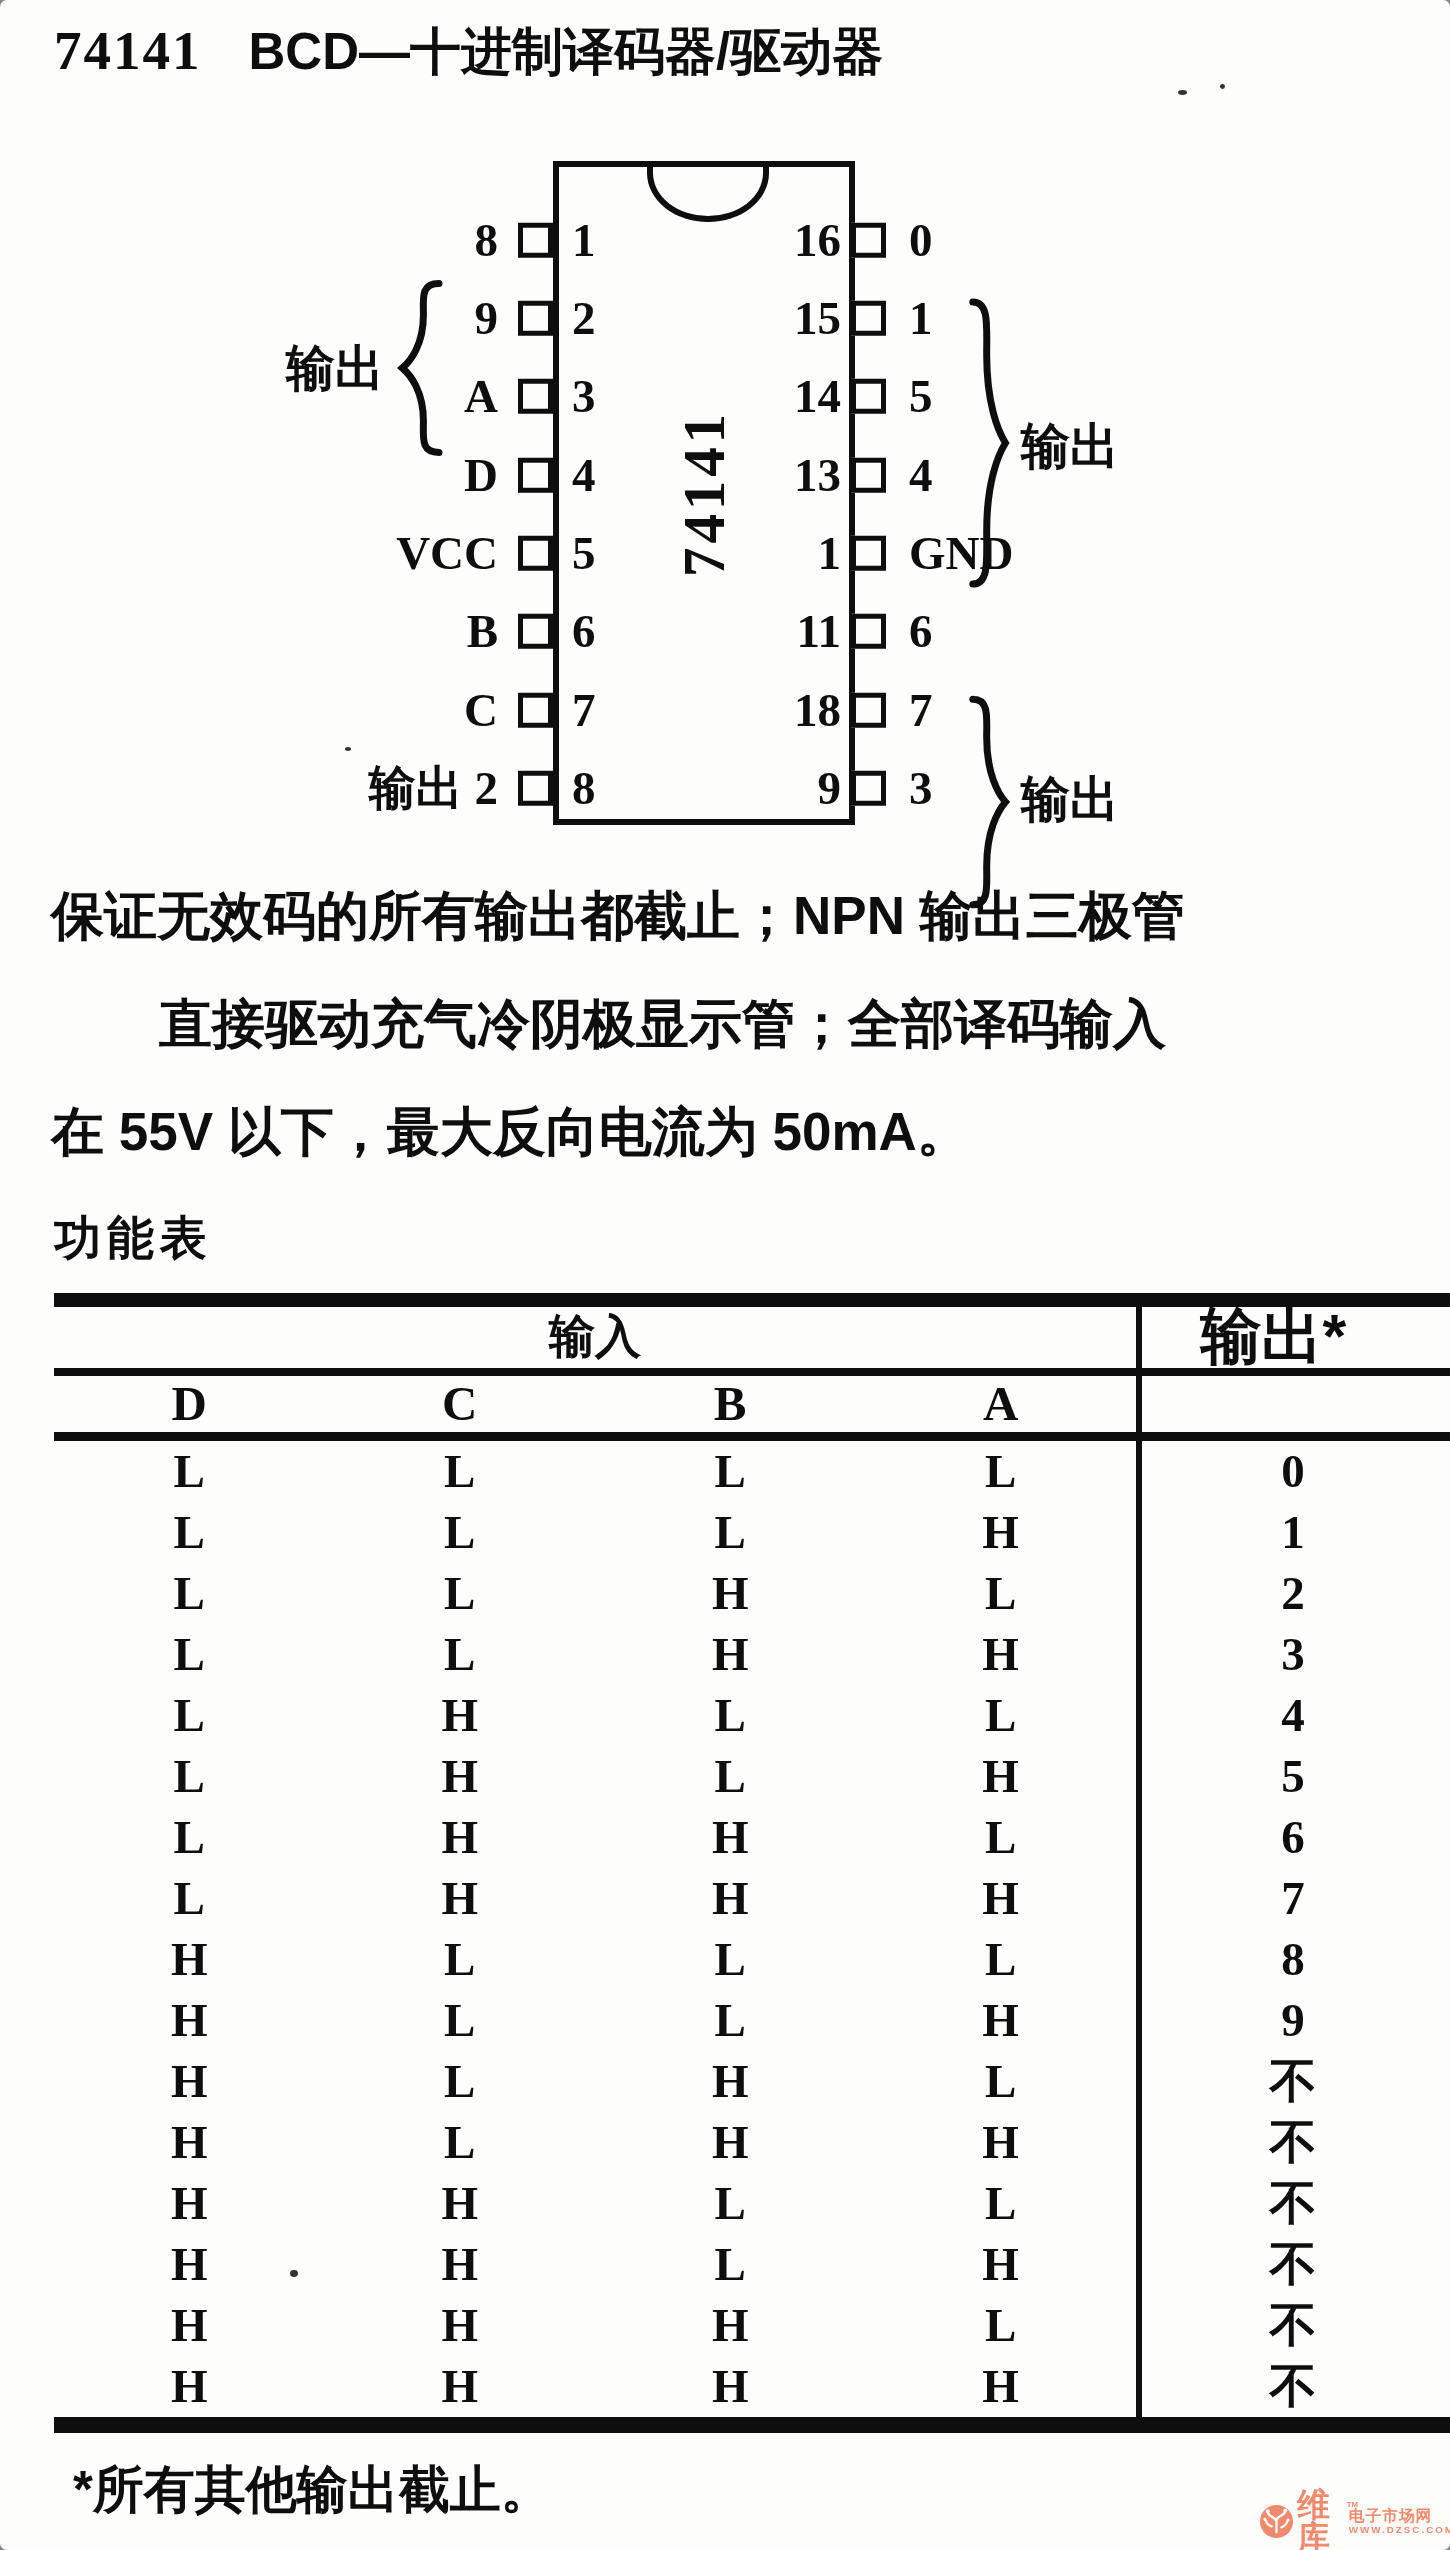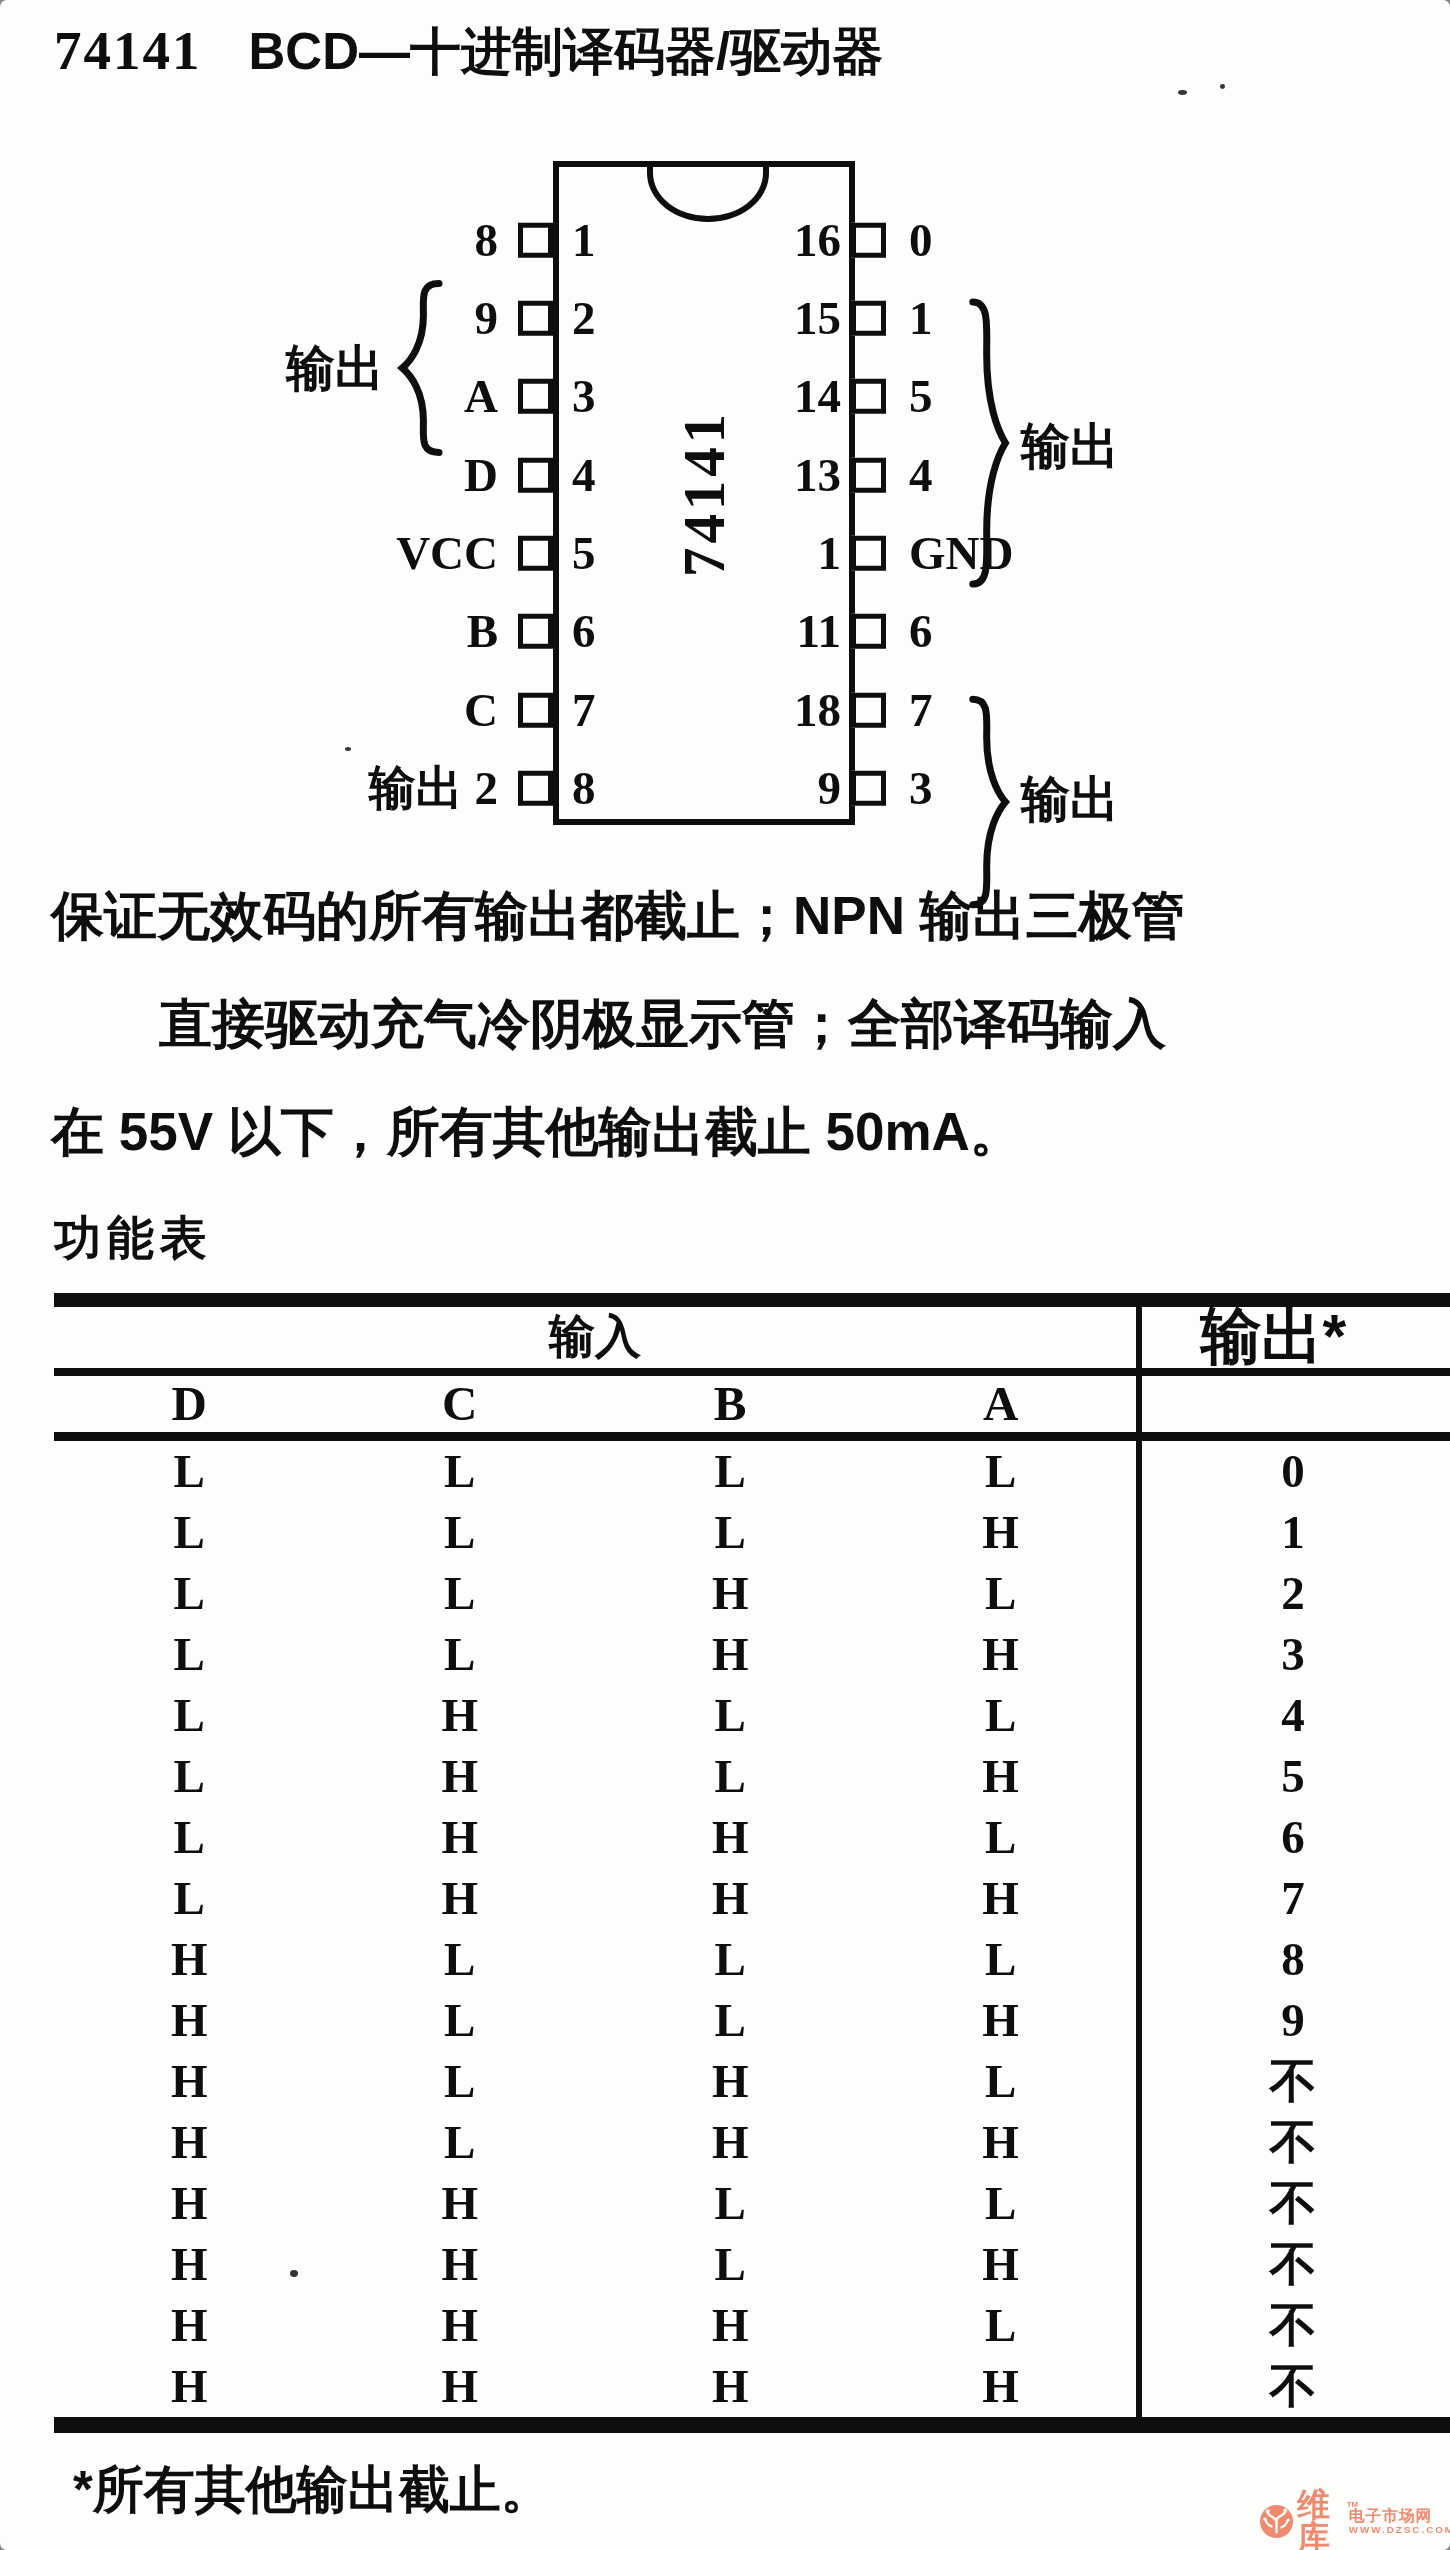--- a/index.html
+++ b/index.html
@@ -219,21 +219,21 @@
       <div class="pin-row" style="top: 661px;">
         <span class="pr-num">9</span>
         <span class="pr-square"></span>
         <span class="pr-label">3</span>
       </div>
     </div>
 
   <div class="description">
     <div class="line">保证无效码的所有输出都截止；NPN 输出三极管</div>
     <div class="line indent">直接驱动充气冷阴极显示管；全部译码输入</div>
-    <div class="line">在 55V 以下，所有其他输出截止 50mA。</div>
+    <div class="line">在 55V 以下，最大反向电流为 50mA。</div>
   </div>
 
   <div class="table-caption">功能表</div>
 
   <div class="ftable">
     <div class="ftable-inner">
       <div class="t-rule-top"></div>
       <div class="t-header">
         <div class="t-input-h">输入</div>
         <div class="t-output-h">输出*</div>

